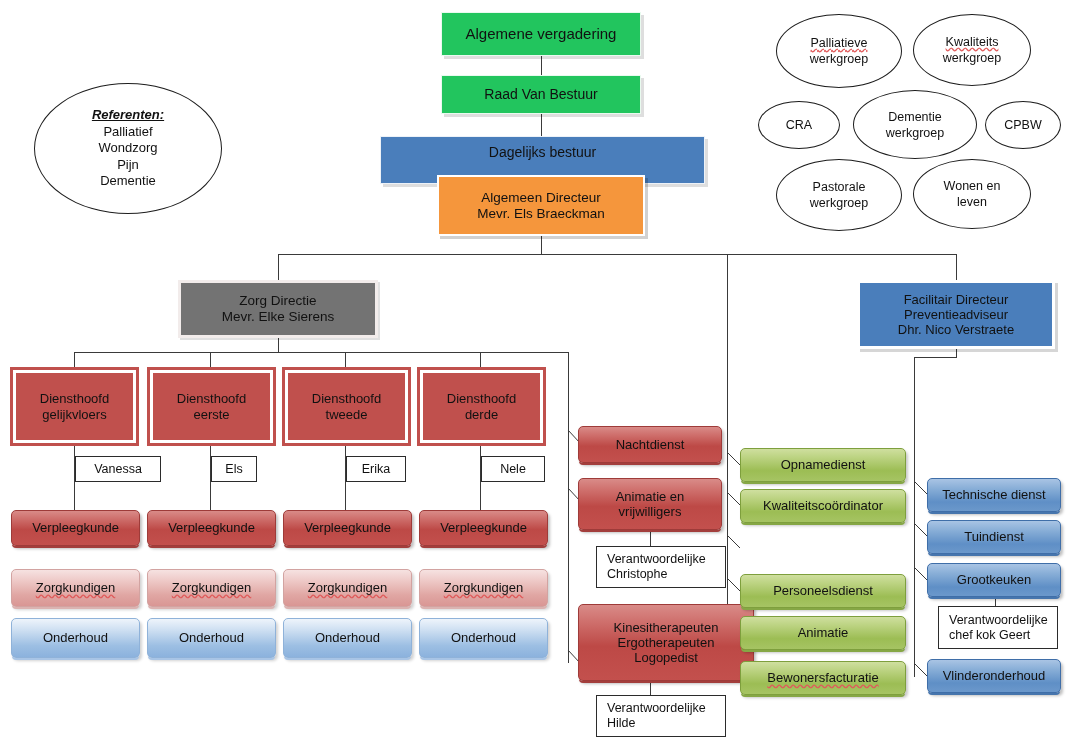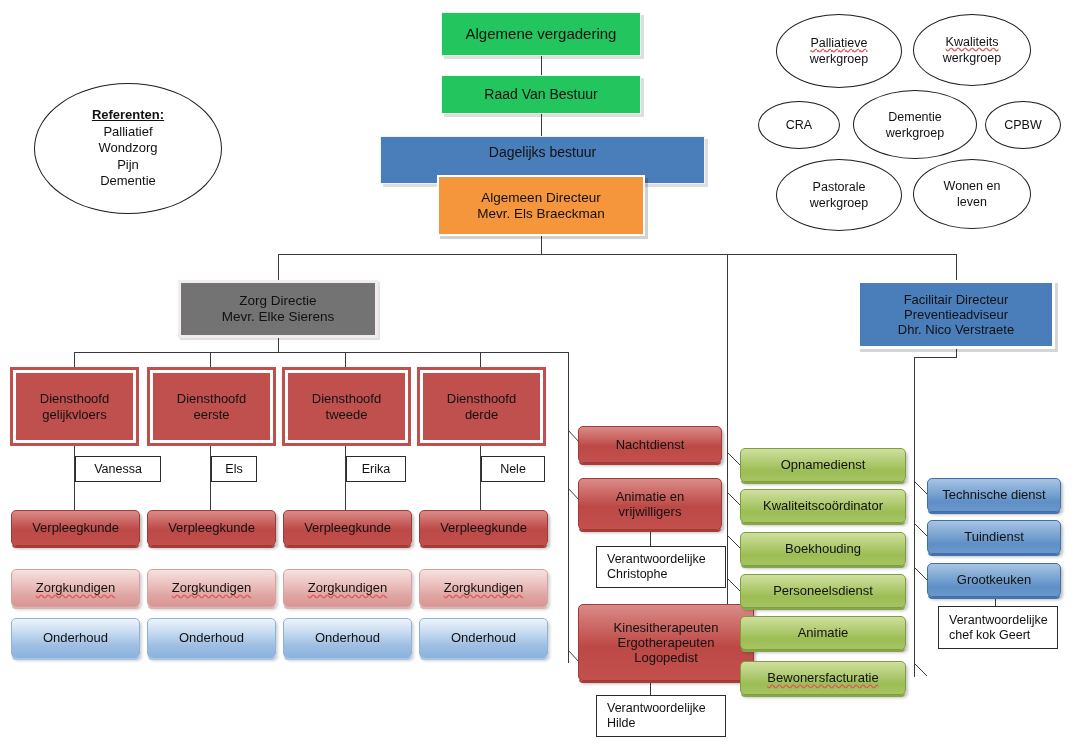--- a/index.html
+++ b/index.html
@@ -43,21 +43,21 @@
 
   
   .namebox{background:#ffffff;border:1px solid #2b2b2b;}
 
   
   .ell{position:absolute;border:1px solid #1d1d1d;border-radius:50%;background:#fff;
        display:flex;align-items:center;justify-content:center;text-align:center;
        color:#111;line-height:1.28;box-sizing:border-box;}
   .ell span{display:block;width:100%;}
 
-  .ref-title{font-weight:bold;text-decoration:underline;}
+  .ref-title{font-weight:bold;text-decoration:underline;font-style:italic;}
 
   
   .ln{position:absolute;background:#3a3a3a;}
   .lnv{width:1px;}
   .lnh{height:1px;}
   .diag{position:absolute;overflow:visible;}
   .diag line{stroke:#3a3a3a;stroke-width:1;}
   .spell{text-decoration:underline wavy #e05a5a;text-decoration-skip-ink:none;}
 </style>
 </head>
@@ -279,23 +279,20 @@
     <span style="text-align:left;">Verantwoordelijke</span>
     <span style="text-align:left;">Hilde</span>
   </div>
 
   <div class="node chip chip-green" style="left:740px;top:448px;width:166px;height:34px;font-size:13px;">
     <span>Opnamedienst</span>
   </div>
   <div class="node chip chip-green" style="left:740px;top:489px;width:166px;height:34px;font-size:13px;">
     <span>Kwaliteitscoördinator</span>
   </div>
-  <div class="node chip chip-green" style="left:740px;top:532px;width:166px;height:34px;font-size:13px;">
-    <span>Boekhouding</span>
-  </div>
   <div class="node chip chip-green" style="left:740px;top:574px;width:166px;height:34px;font-size:13px;">
     <span>Personeelsdienst</span>
   </div>
   <div class="node chip chip-green" style="left:740px;top:616px;width:166px;height:34px;font-size:13px;">
     <span>Animatie</span>
   </div>
   <div class="node chip chip-green" style="left:740px;top:661px;width:166px;height:34px;font-size:13px;">
     <span class="spell">Bewonersfacturatie</span>
   </div>
 
@@ -307,14 +304,17 @@
   </div>
   <div class="node chip chip-blue-mid" style="left:927px;top:563px;width:134px;height:34px;font-size:13px;">
     <span>Grootkeuken</span>
   </div>
 
   <div class="node namebox" style="left:938px;top:606px;width:120px;height:43px;font-size:12.5px;flex-direction:column;align-items:flex-start;padding-left:6px;">
     <span style="text-align:left;">Verantwoordelijke</span>
     <span style="text-align:left;">chef kok Geert</span>
   </div>
 
+  <div class="node chip chip-blue-mid" style="left:927px;top:659px;width:134px;height:34px;font-size:13px;">
+    <span>Vlinderonderhoud</span>
+  </div>
 
 </div>
 
 </body></html>

